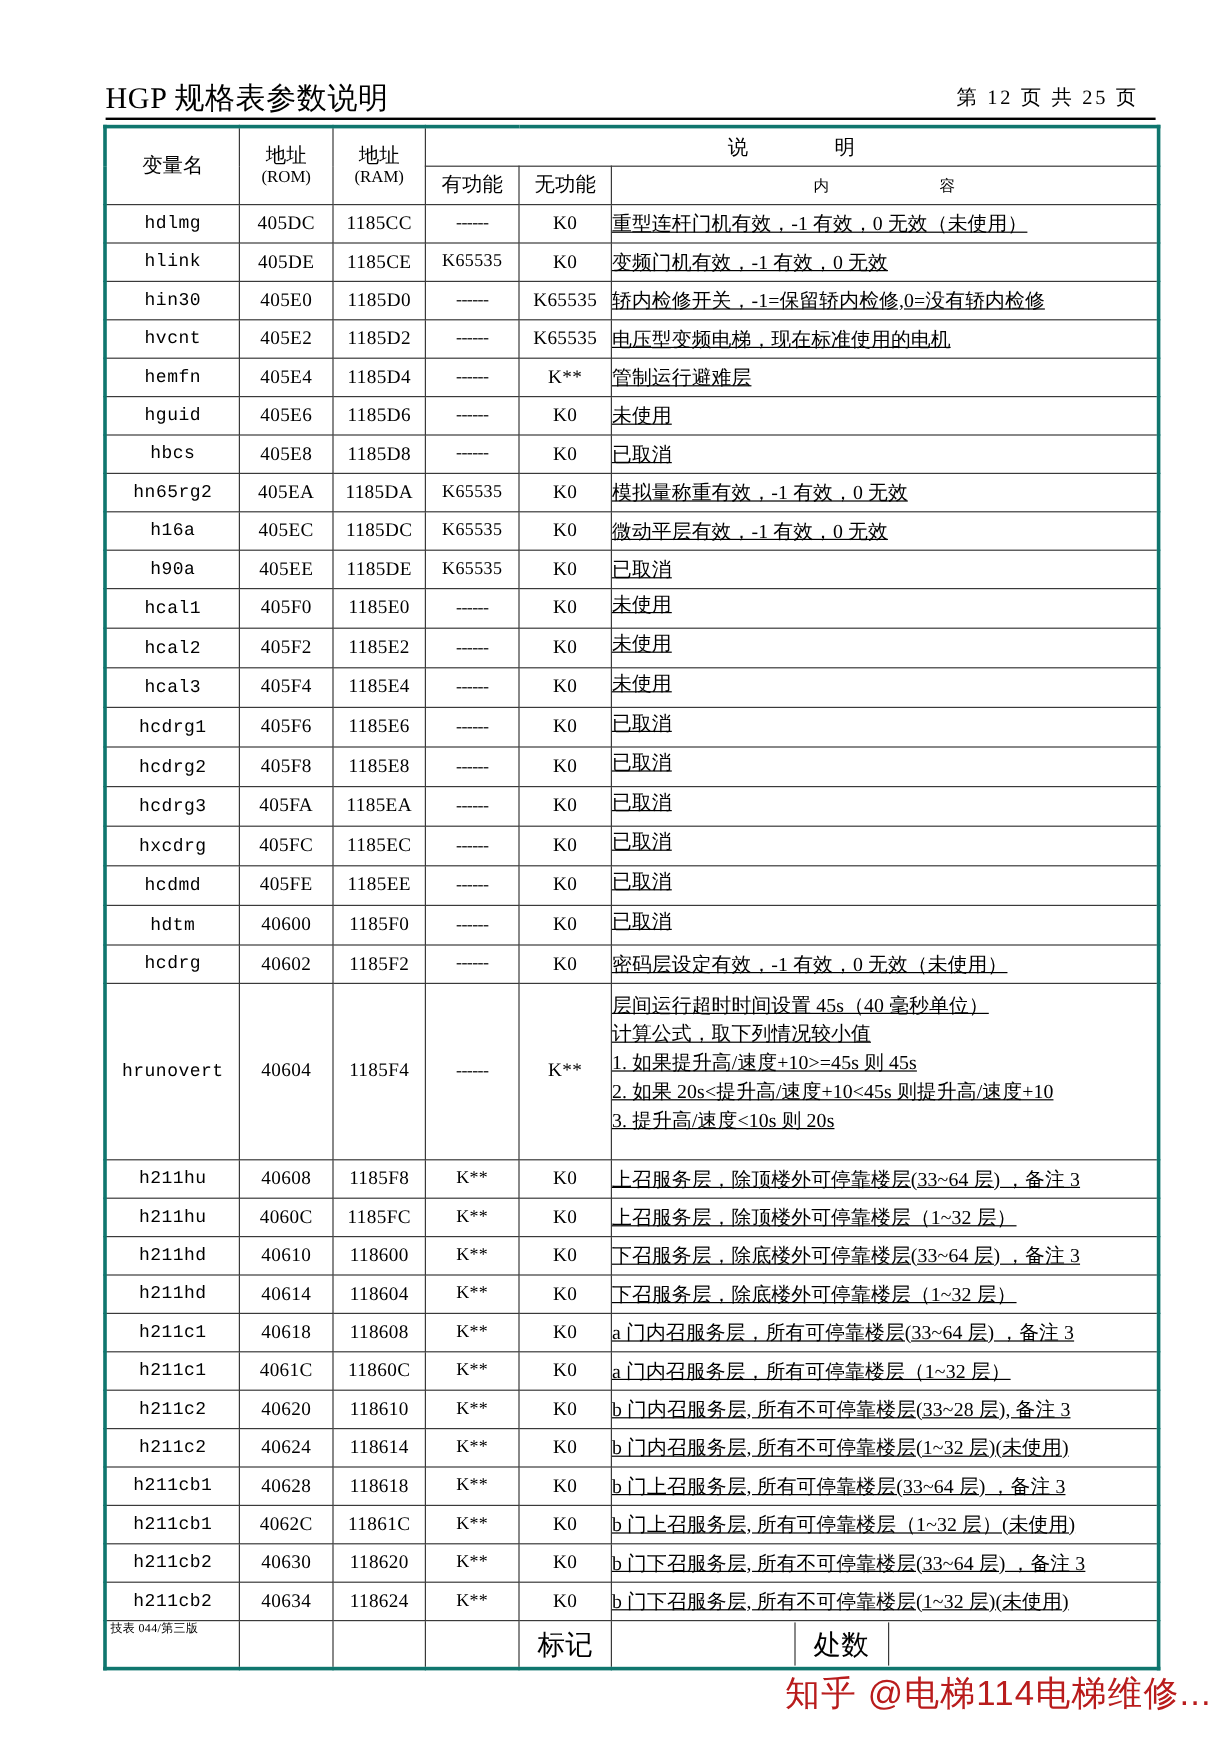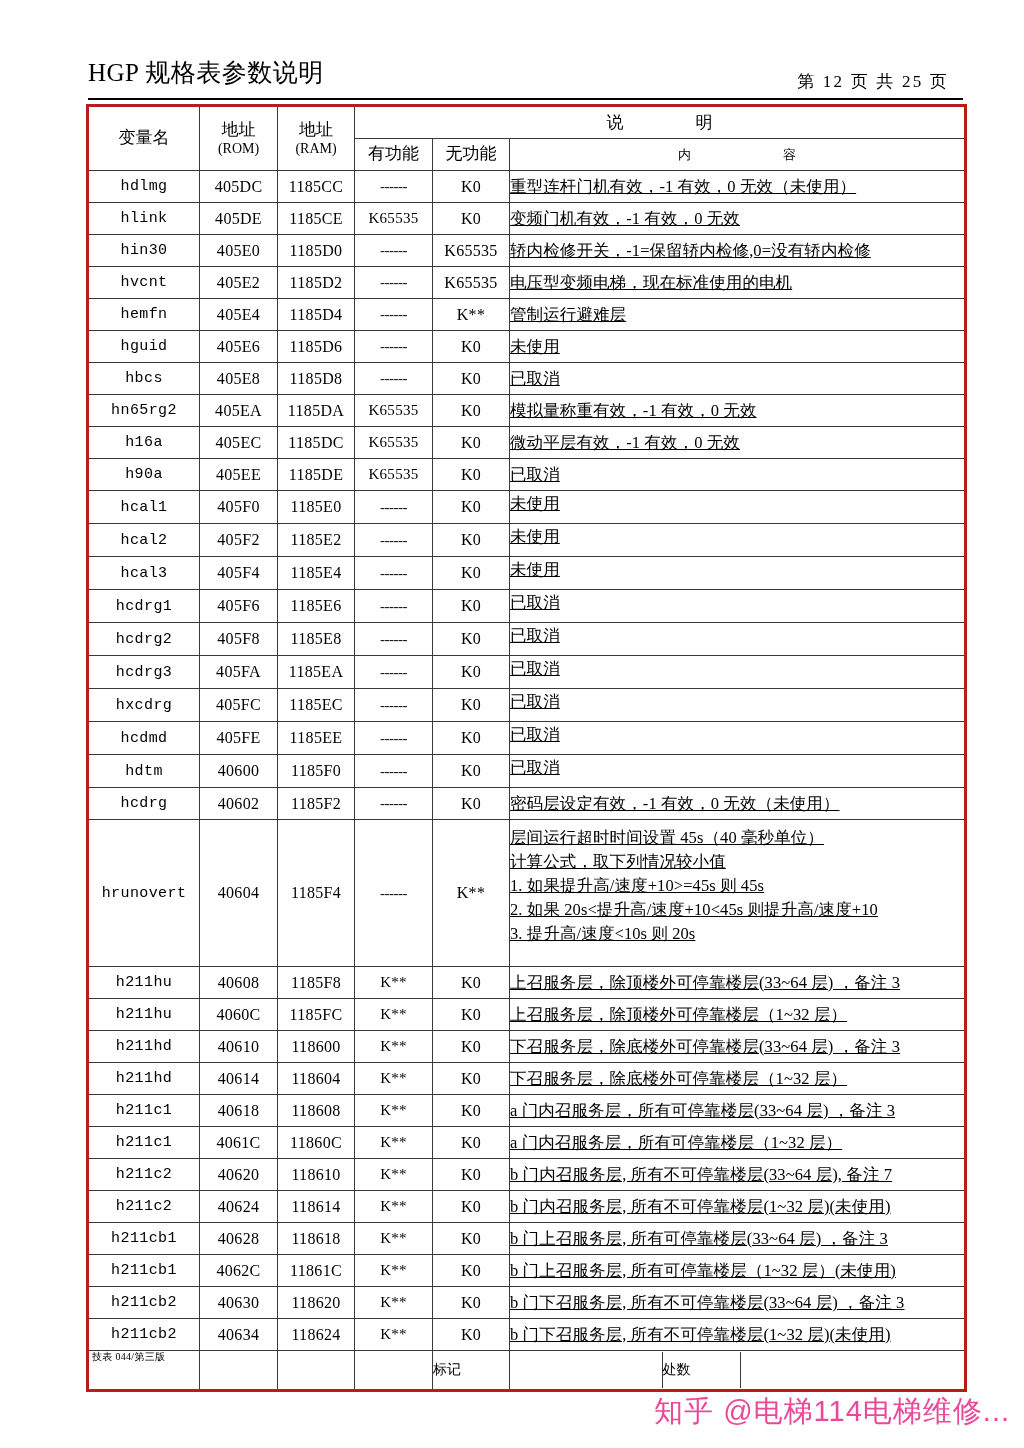--- a/index.html
+++ b/index.html
@@ -25,21 +25,21 @@
     height: 40px;
     border-bottom: 2px solid #000;
     display: flex;
     align-items: flex-end;
     justify-content: space-between;
   }
   .doc-title {
     font-size: 25px;
     letter-spacing: 0.5px;
     line-height: 1.1;
-    padding-bottom: 12px;
+    padding-bottom: 2px;
     white-space: nowrap;
   }
   .page-number {
     font-size: 17px;
     letter-spacing: 2.2px;
     padding-bottom: 5px;
     padding-right: 14px;
     white-space: nowrap;
   }
 
@@ -47,21 +47,21 @@
   .table-wrap {
     position: absolute;
     left: 86px;
     top: 104px;
     width: 878px;
   }
   table.spec {
     border-collapse: collapse;
     width: 878px;
     table-layout: fixed;
-    border: 3px solid #b91c1c;
+    border: 3px solid #0f766e;
   }
   table.spec td, table.spec th {
     border: 1px solid #3a3a3a;
     font-weight: normal;
     padding: 0;
     vertical-align: middle;
   }
 
   
   col.c-var  { width: 112px; }
@@ -126,37 +126,38 @@
   }
   td.desc.topalign { vertical-align: top; padding-top: 1px; }
   td.desc .ln { display: block; white-space: nowrap; }
 
   tr.r-std > td { height: 31px; }
   tr.r-tall > td { height: 140px; }
   tr.r-foot > td { height: 38px; }
 
   td.foot-blank { border-right: 1px solid #3a3a3a; }
   td.foot-lbl {
-    font-size: 14px;
+    text-align: center;
+    font-size: 23px;
   }
 
   
   .doc-footnote {
     position: absolute;
     left: 92px;
     top: 1350px;
     font-size: 10px;
     letter-spacing: 0.3px;
   }
   .watermark {
     position: absolute;
     right: 14px;
     top: 1392px;
     font-size: 29px;
-    color: #ec4899;
+    color: #b91c1c;
     letter-spacing: 1px;
     white-space: nowrap;
     font-family: "Liberation Sans", "DejaVu Sans", sans-serif;
   }
 </style>
 </head>
 <body>
 
 <div class="page-header">
   <div class="doc-title">HGP 规格表参数说明</div>
@@ -471,21 +472,21 @@
             <span class="ln">a 门内召服务层，所有可停靠楼层（1~32 层）</span>
           </td>
         </tr>
         <tr class="r-std">
           <td class="varname">h211c2</td>
           <td class="addr">40620</td>
           <td class="addr">118610</td>
           <td class="fn">K**</td>
           <td class="nofn">K0</td>
           <td class="desc">
-            <span class="ln">b 门内召服务层, 所有不可停靠楼层(33~64 层), 备注 7</span>
+            <span class="ln">b 门内召服务层, 所有不可停靠楼层(33~28 层), 备注 3</span>
           </td>
         </tr>
         <tr class="r-std">
           <td class="varname">h211c2</td>
           <td class="addr">40624</td>
           <td class="addr">118614</td>
           <td class="fn">K**</td>
           <td class="nofn">K0</td>
           <td class="desc">
             <span class="ln">b 门内召服务层, 所有不可停靠楼层(1~32 层)(未使用)</span>

